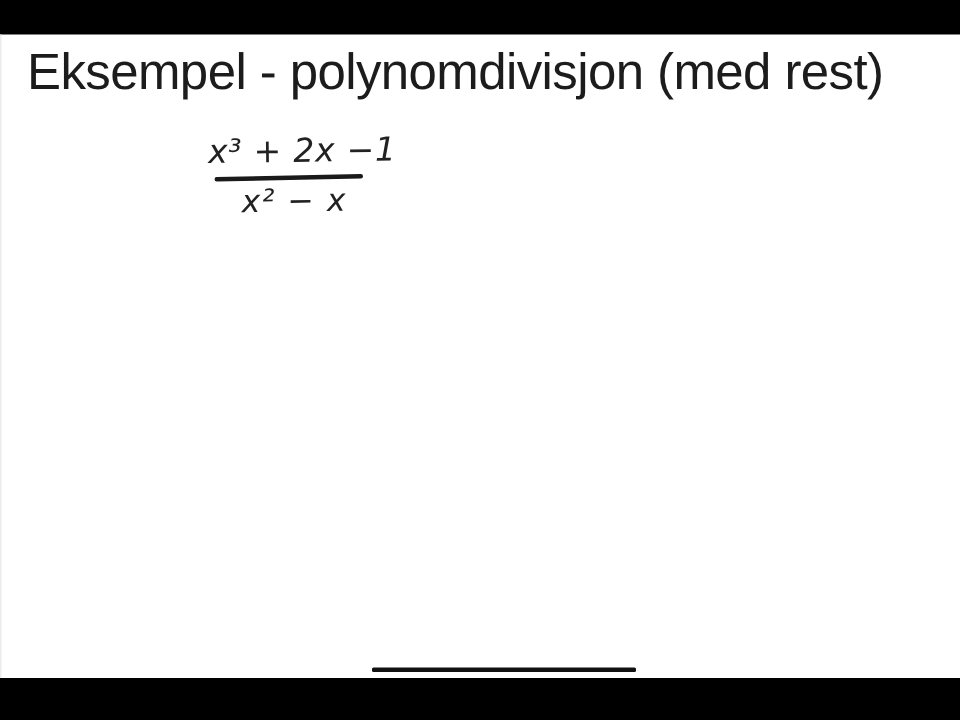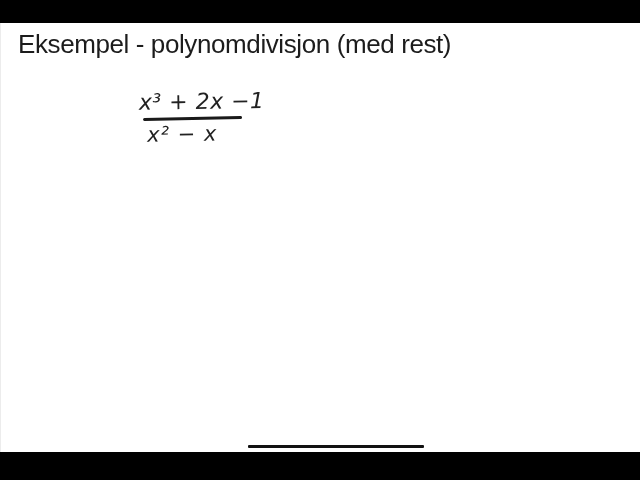--- a/index.html
+++ b/index.html
@@ -26,31 +26,31 @@
   }
   .slide {
     position: absolute; left: 0; top: 23px;
     width: 640px; height: 429px;
     background: var(--slide-background);
     border-left: 1px solid #ececec;
   }
   .slide-title {
     position: absolute; left: 17px; top: 6px;
     font-family: "Liberation Sans", sans-serif;
-    font-size: 26px;
+    font-size: 34px;
     font-weight: 400;
     letter-spacing: -0.4px;
     color: var(--ink);
     white-space: nowrap;
   }
   
   .fraction {
     position: absolute; left: 138px; top: 66px;
     width: 106px;
-    text-align: left;
+    text-align: center;
     transform: rotate(-0.8deg);
     color: #222222;
     font-family: "DejaVu Sans", sans-serif;
     font-style: italic;
   }
   .fraction .numerator {
     font-size: 22px;
     line-height: 26px;
     letter-spacing: 0.5px;
     white-space: nowrap;

